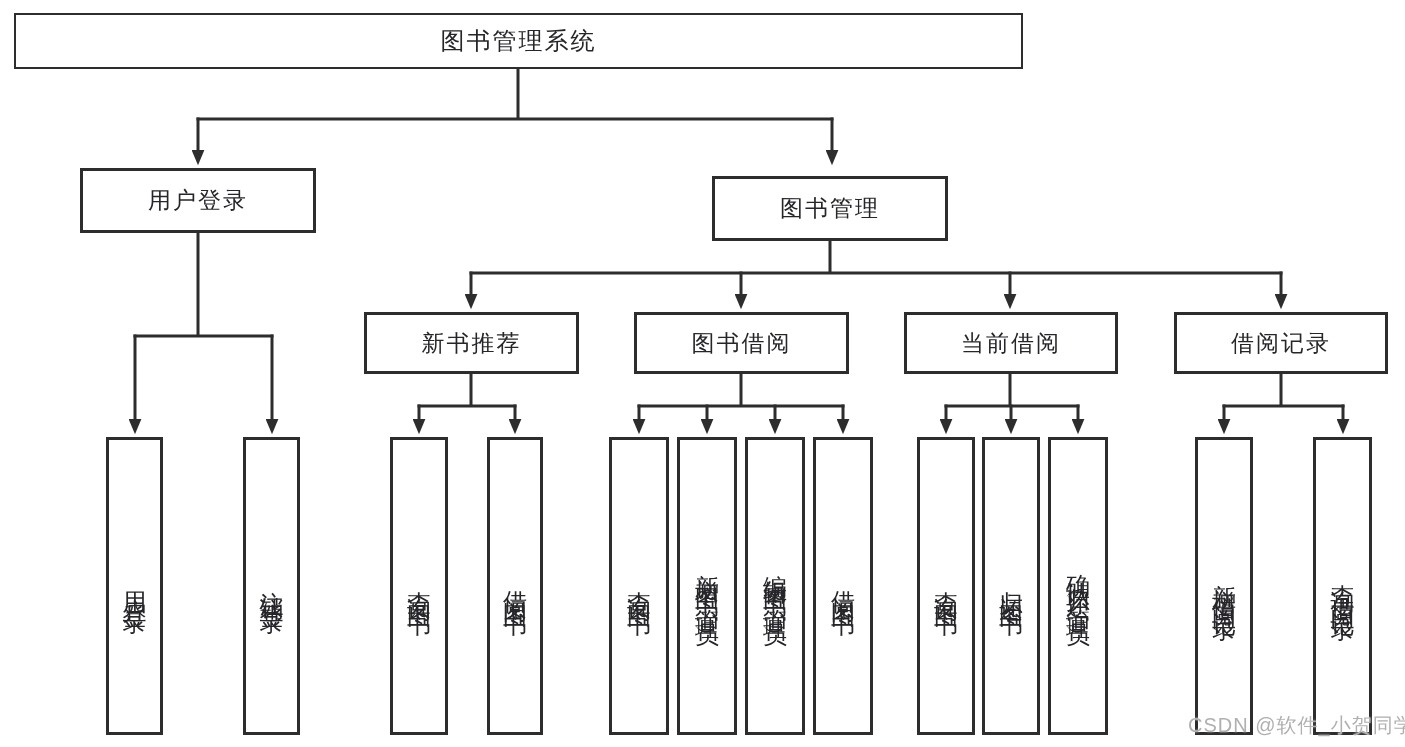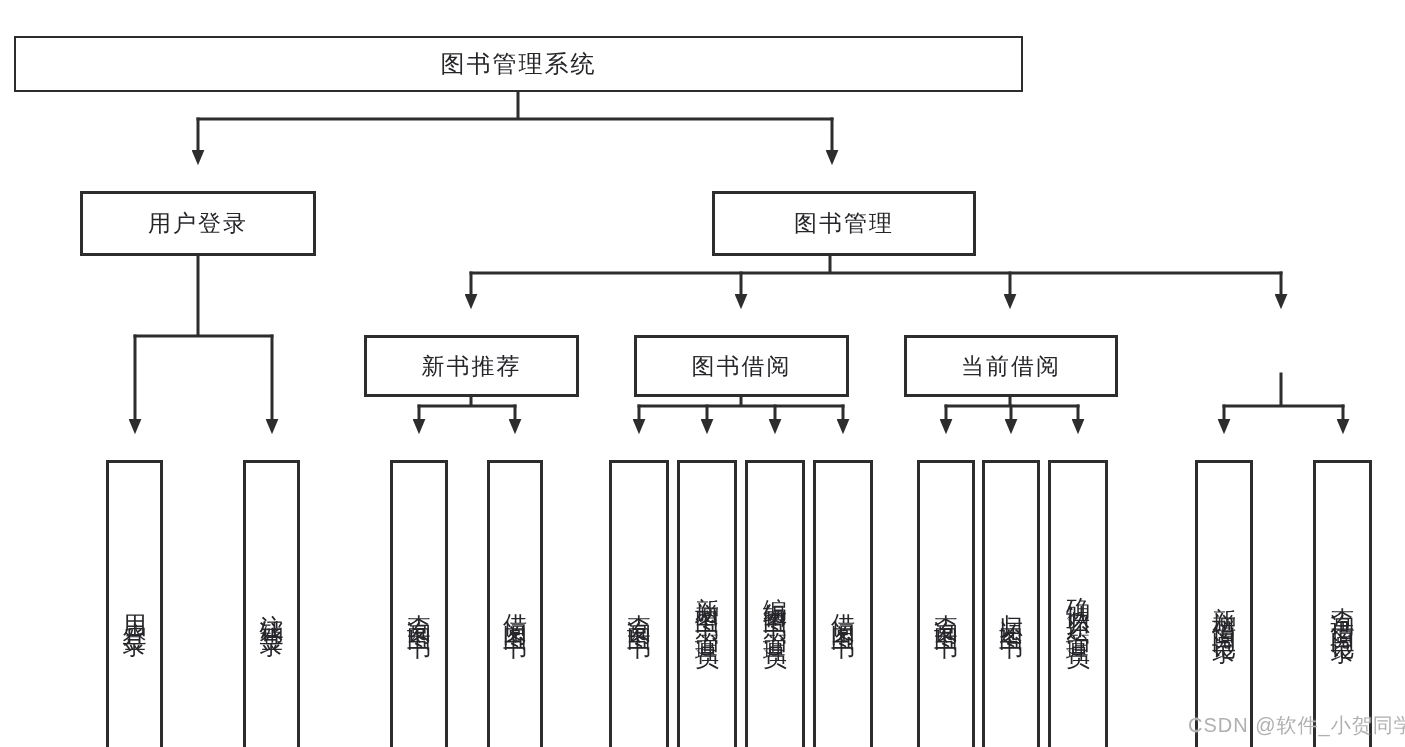--- a/index.html
+++ b/index.html
@@ -24,21 +24,20 @@
   .box {
     position: absolute;
     box-sizing: border-box;
     background: #ffffff;
     border: 3px solid #2d2d2d;
     display: flex;
     align-items: center;
     justify-content: center;
     color: #26262a;
     z-index: 2;
-    margin-top: 23px;
   }
   .box.root { border-width: 2px; }
   .hlabel {
     font-size: 23px;
     letter-spacing: 2px;
     white-space: nowrap;
   }
   .root .hlabel { font-size: 24px; }
   .leaf { z-index: 2; }
   .vlabel {
@@ -109,32 +108,35 @@
     </g>
   </svg>
 
   <div class="box root" style="left:14px; top:13px; width:1009px; height:56px;">
     <span class="hlabel">图书管理系统</span>
   </div>
 
   <div class="box" style="left:80px; top:168px; width:236px; height:65px;">
     <span class="hlabel">用户登录</span>
   </div>
-  <div class="box" style="left:712px; top:168px; width:264px; height:65px;">
+  <div class="box" style="left:712px; top:176px; width:236px; height:65px;">
     <span class="hlabel">图书管理</span>
   </div>
 
   <div class="box" style="left:364px; top:312px; width:215px; height:62px;">
     <span class="hlabel">新书推荐</span>
   </div>
   <div class="box" style="left:904px; top:312px; width:214px; height:62px;">
     <span class="hlabel">当前借阅</span>
   </div>
   <div class="box" style="left:634px; top:312px; width:215px; height:62px;">
     <span class="hlabel">图书借阅</span>
+  </div>
+  <div class="box" style="left:1174px; top:312px; width:214px; height:62px;">
+    <span class="hlabel">借阅记录</span>
   </div>
 
   <div class="box leaf" style="left:106px; top:437px; width:57px; height:298px;">
     <span class="vlabel">用户登录</span>
   </div>
   <div class="box leaf" style="left:243px; top:437px; width:57px; height:298px;">
     <span class="vlabel">注销登录</span>
   </div>
 
   <div class="box leaf" style="left:390px; top:437px; width:58px; height:298px;">

